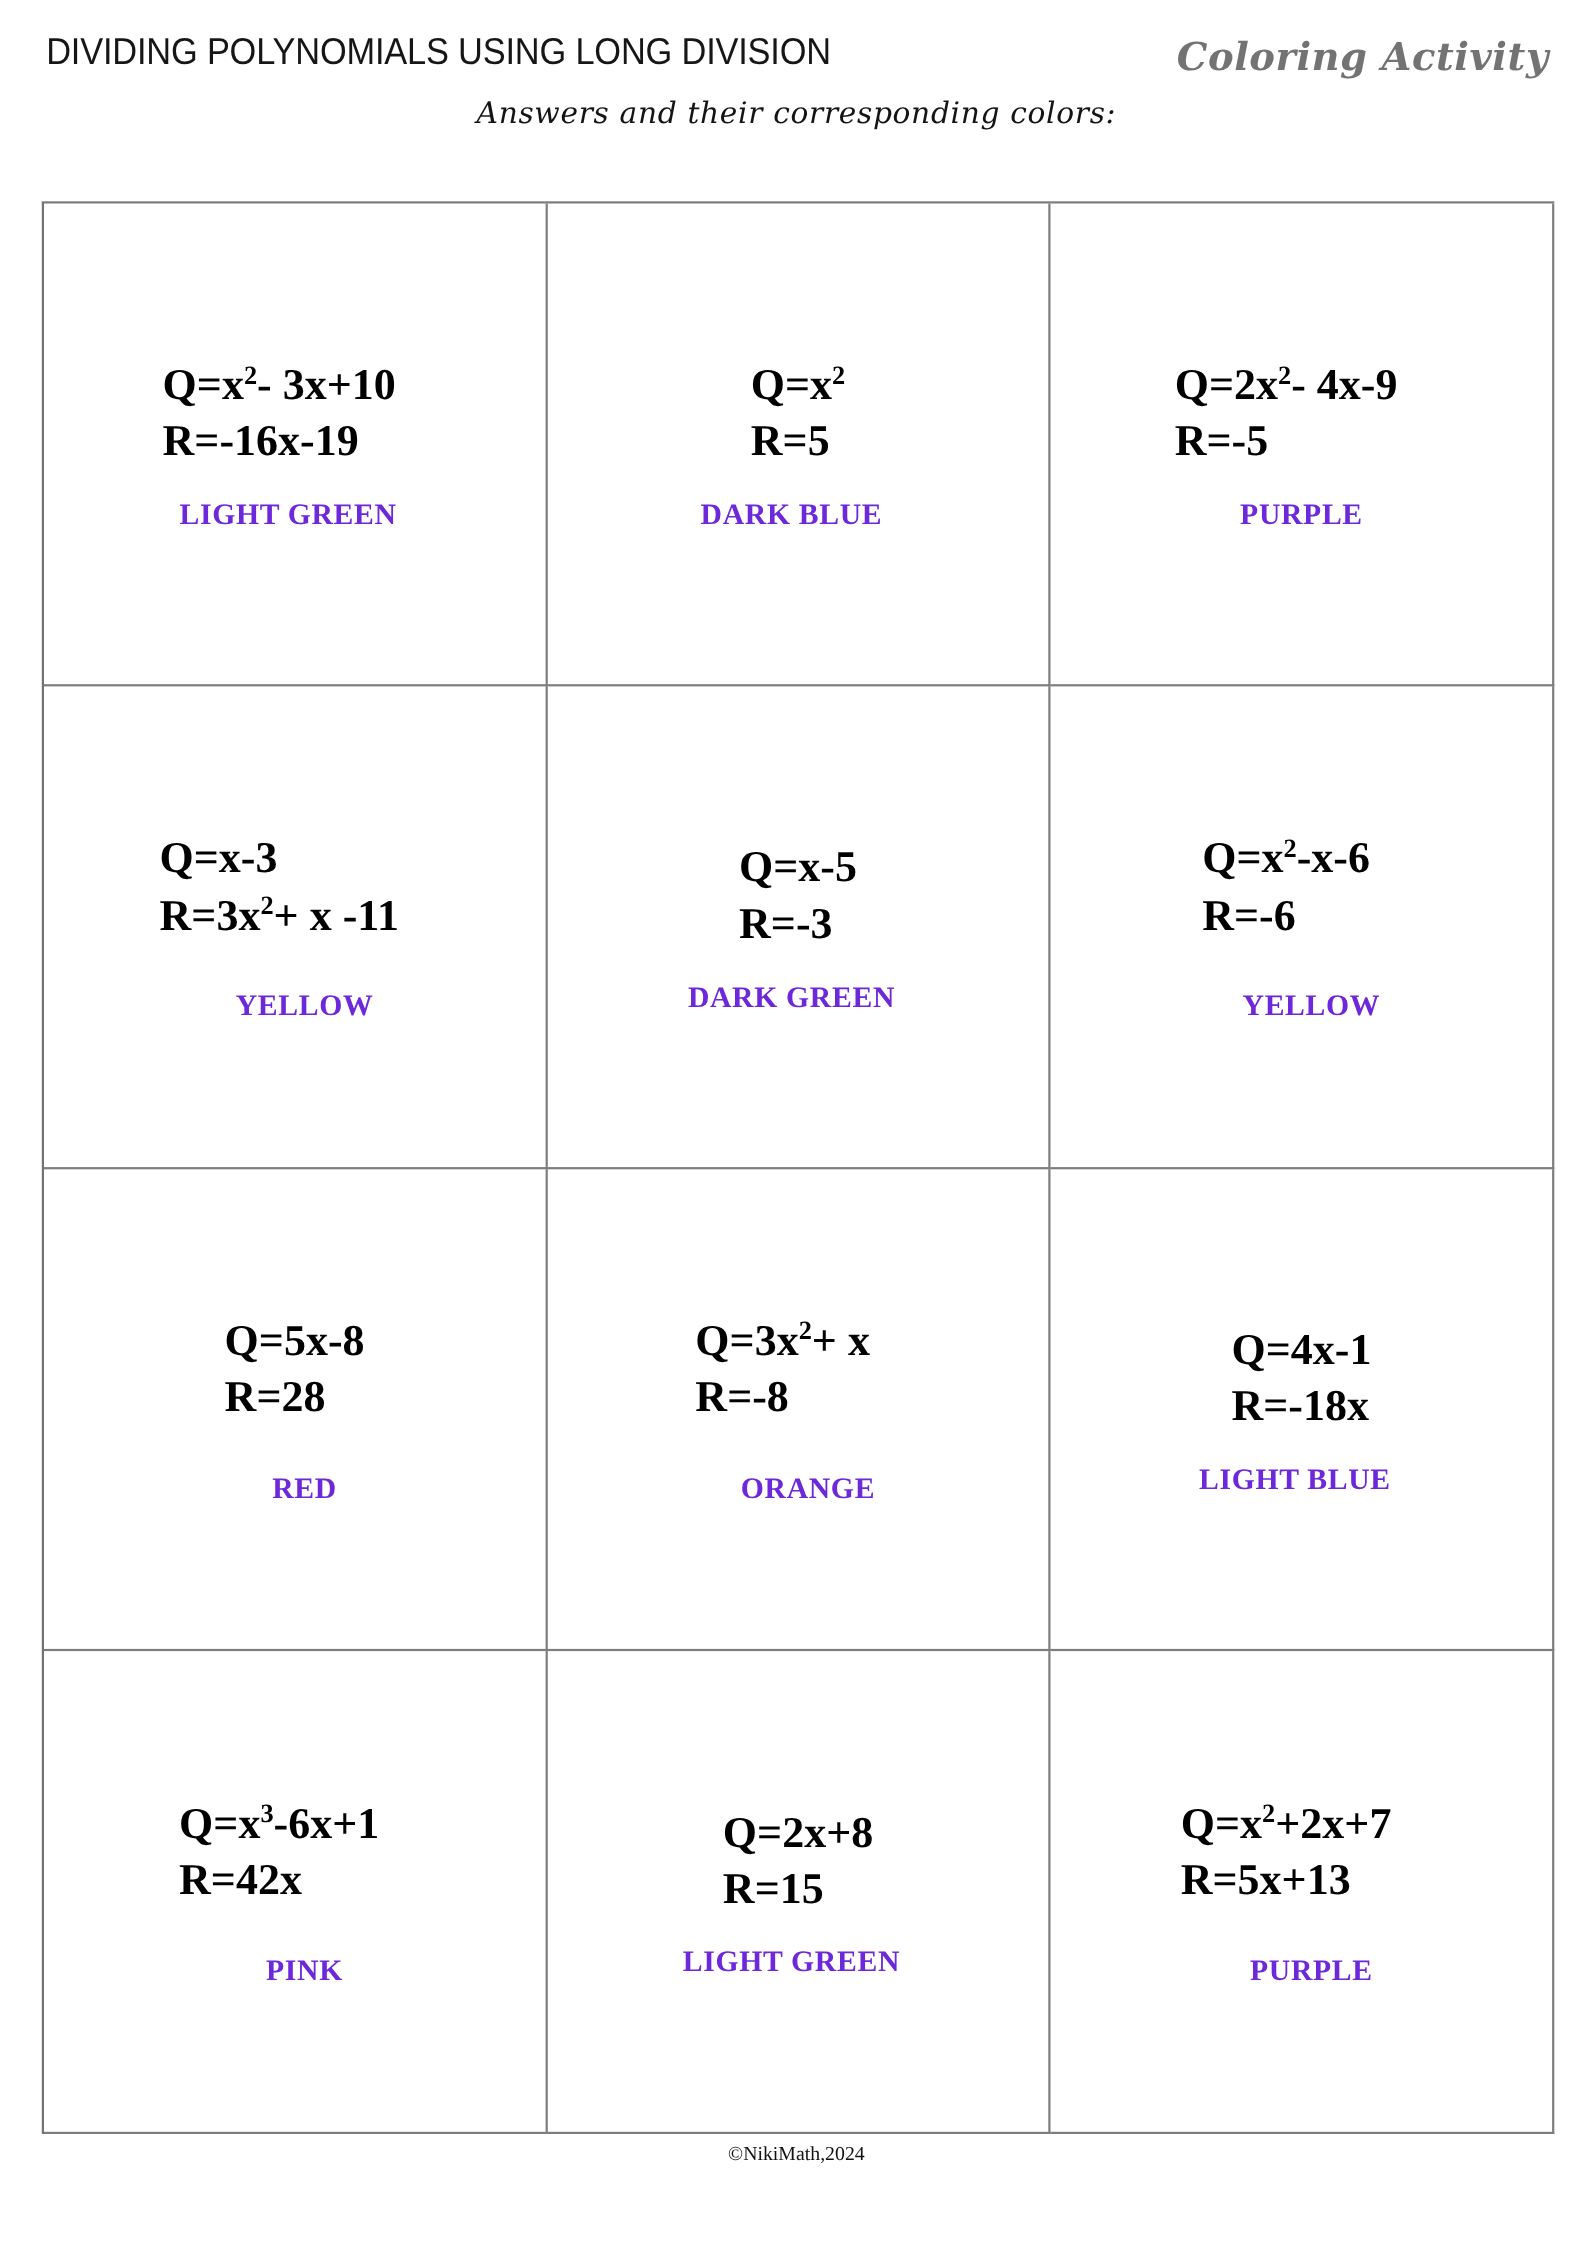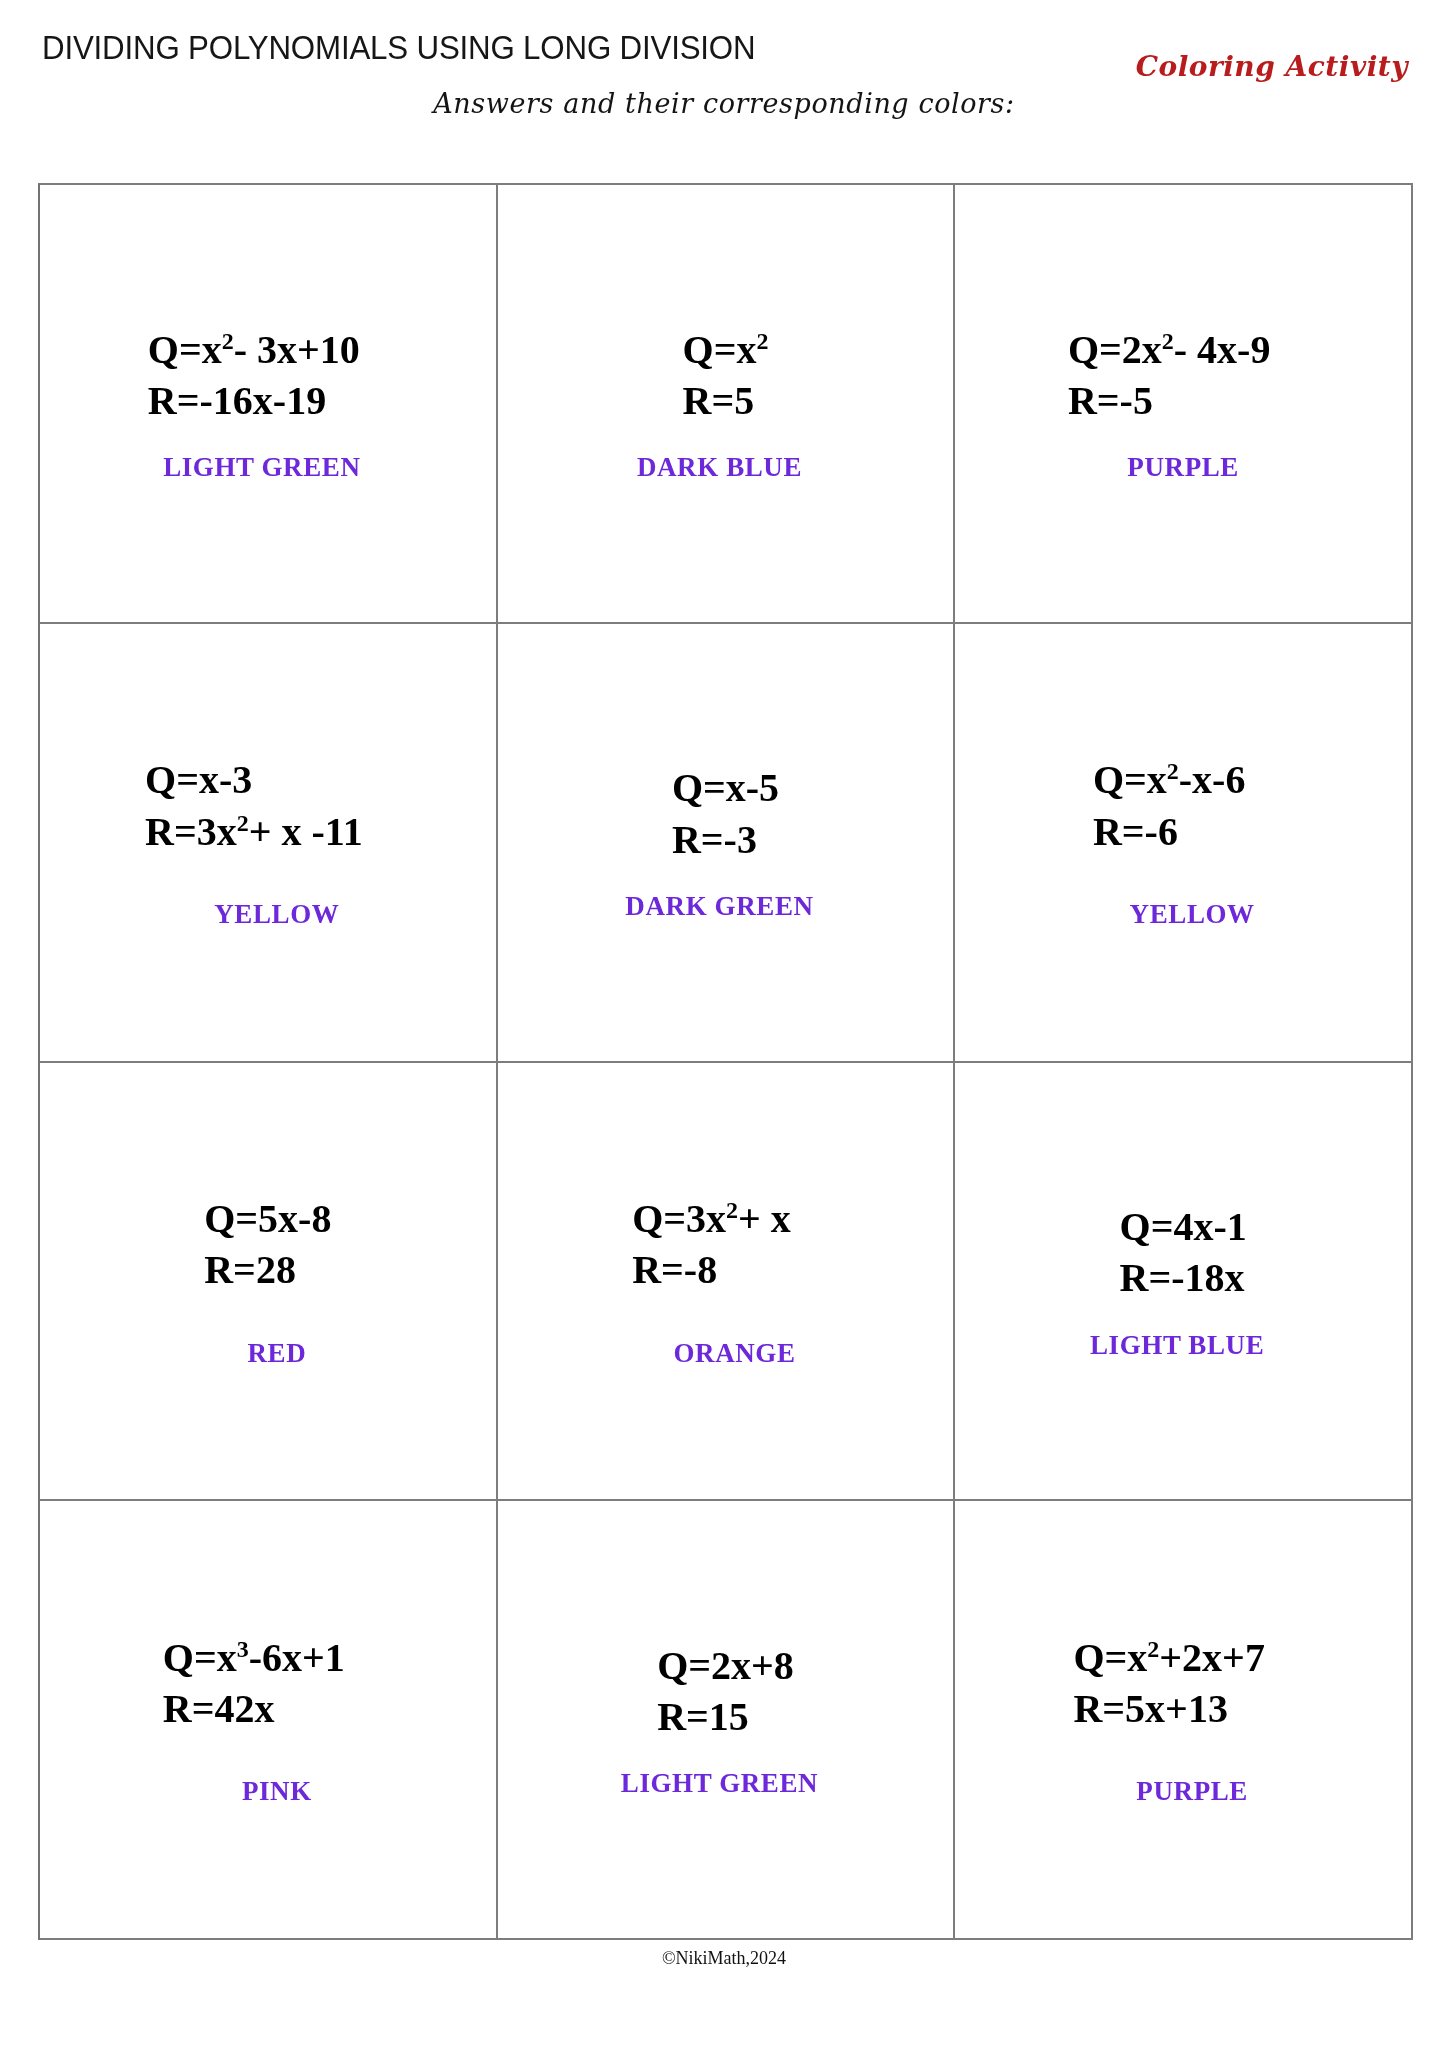--- a/index.html
+++ b/index.html
@@ -13,24 +13,24 @@
     position:absolute; left:0; top:28px; width:1448px; height:52px;
   }
   .main-title{
     position:absolute; left:42px; top:0;
     font-family:"Liberation Sans", sans-serif;
     font-size:34px; font-weight:400; letter-spacing:-0.2px;
     color:#161616; white-space:nowrap;
     transform:scaleX(0.92); transform-origin:left center;
   }
   .activity-label{
-    position:absolute; right:40px; top:22px;
+    position:absolute; right:40px; top:4px;
     font-family:"DejaVu Serif", serif;
-    font-size:28px; font-style:italic; font-weight:700;
-    color:#b91c1c; white-space:nowrap; letter-spacing:0.5px;
+    font-size:35px; font-style:italic; font-weight:700;
+    color:#737373; white-space:nowrap; letter-spacing:0.5px;
   }
   .subtitle{
     position:absolute; left:0; top:88px; width:1448px;
     text-align:center;
     font-family:"DejaVu Serif", serif;
     font-size:27px; font-style:italic; font-weight:400;
     color:#141414; letter-spacing:0.6px;
   }
 
   

